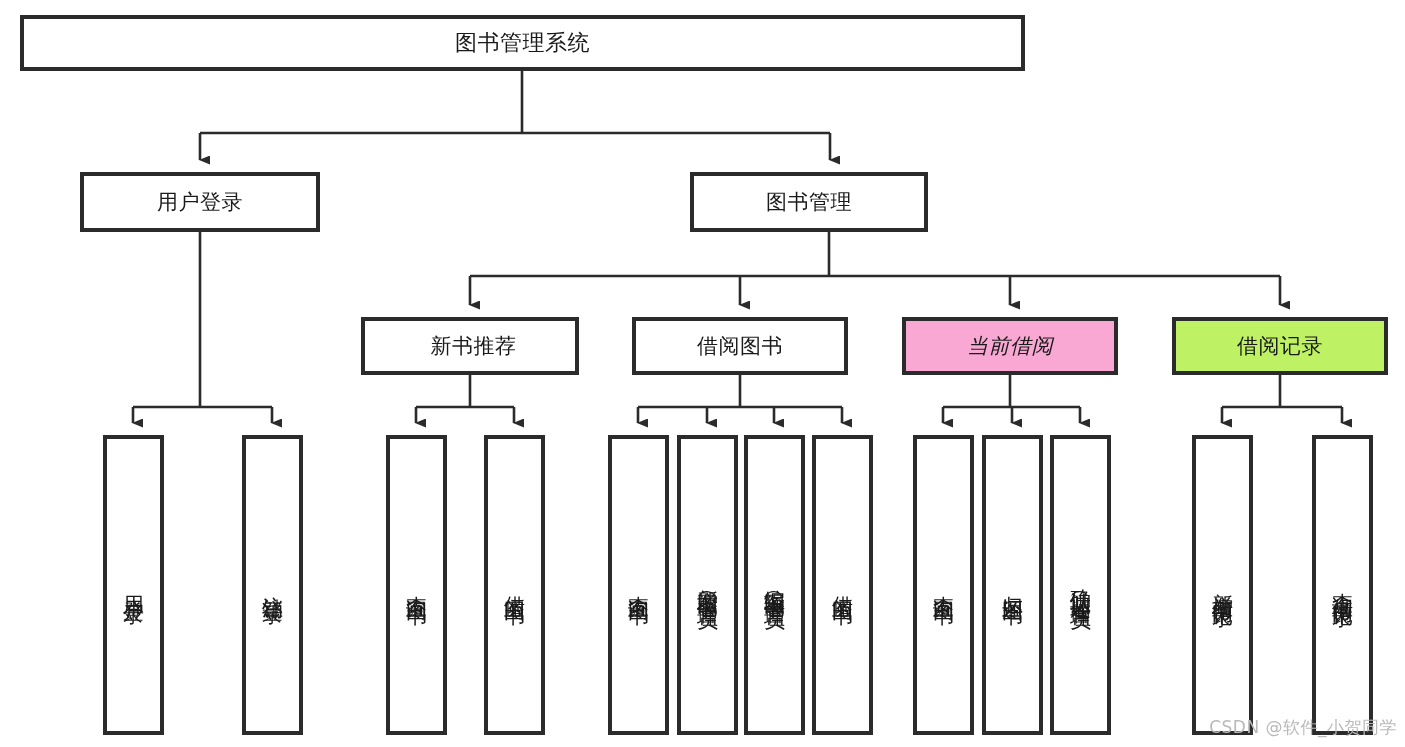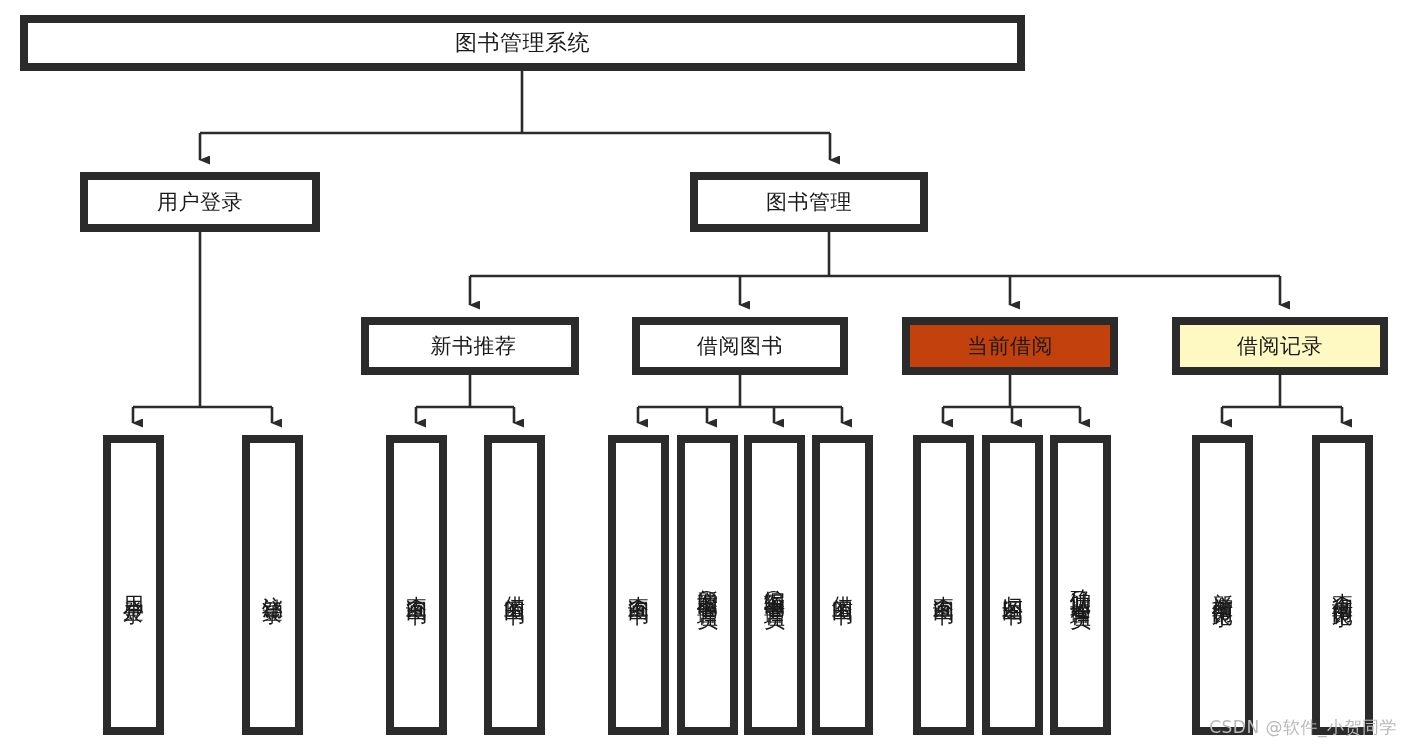--- a/index.html
+++ b/index.html
@@ -25,21 +25,21 @@
     left: 0;
     top: 0;
     width: 1405px;
     height: 747px;
     pointer-events: none;
   }
   .node {
     position: absolute;
     box-sizing: border-box;
     background: #ffffff;
-    border: 8px solid #0369a1;
+    border: 4px solid #0369a1;
     display: flex;
     align-items: center;
     justify-content: center;
     color: #1a1a1a;
   }
   .node-label {
     display: block;
     text-align: center;
     line-height: 1.18;
     color: #1a1a1a;
@@ -143,24 +143,24 @@
   <div class="node horiz" style="left: 690px; top: 172px; width: 238px; height: 60px; border-color: rgb(43, 43, 43); background: rgb(255, 255, 255); color: rgb(26, 26, 26);">
     <span class="node-label">图书管理</span>
   </div>
 
   <div class="node horiz" style="left: 361px; top: 317px; width: 218px; height: 58px; border-color: rgb(43, 43, 43); background: rgb(255, 255, 255); color: rgb(26, 26, 26); padding-left: 7px;">
     <span class="node-label">新书推荐</span>
   </div>
   <div class="node horiz" style="left: 632px; top: 317px; width: 216px; height: 58px; border-color: rgb(43, 43, 43); background: rgb(255, 255, 255); color: rgb(26, 26, 26);">
     <span class="node-label">借阅图书</span>
   </div>
-  <div class="node horiz" style="left: 902px; top: 317px; width: 216px; height: 58px; border-color: rgb(43, 43, 43); background: #c2410c; color: rgb(26, 26, 26);">
+  <div class="node horiz" style="left: 902px; top: 317px; width: 216px; height: 58px; border-color: rgb(43, 43, 43); background: #f9a8d4; color: rgb(26, 26, 26); font-style: italic;">
     <span class="node-label">当前借阅</span>
   </div>
-  <div class="node horiz" style="left: 1172px; top: 317px; width: 216px; height: 58px; border-color: rgb(43, 43, 43); background: #fef9c3; color: rgb(26, 26, 26);">
+  <div class="node horiz" style="left: 1172px; top: 317px; width: 216px; height: 58px; border-color: rgb(43, 43, 43); background: #bef264; color: rgb(26, 26, 26);">
     <span class="node-label">借阅记录</span>
   </div>
 
   <div class="node vert" style="left: 103px; top: 435px; width: 61px; height: 300px; border-color: rgb(43, 43, 43); background: rgb(255, 255, 255); color: rgb(26, 26, 26);">
     <span class="node-label">用户登录</span>
   </div>
   <div class="node vert" style="left: 242px; top: 435px; width: 61px; height: 300px; border-color: rgb(43, 43, 43); background: rgb(255, 255, 255); color: rgb(26, 26, 26);">
     <span class="node-label">注销登录</span>
   </div>
   <div class="node vert" style="left: 386px; top: 435px; width: 61px; height: 300px; border-color: rgb(43, 43, 43); background: rgb(255, 255, 255); color: rgb(26, 26, 26);">

